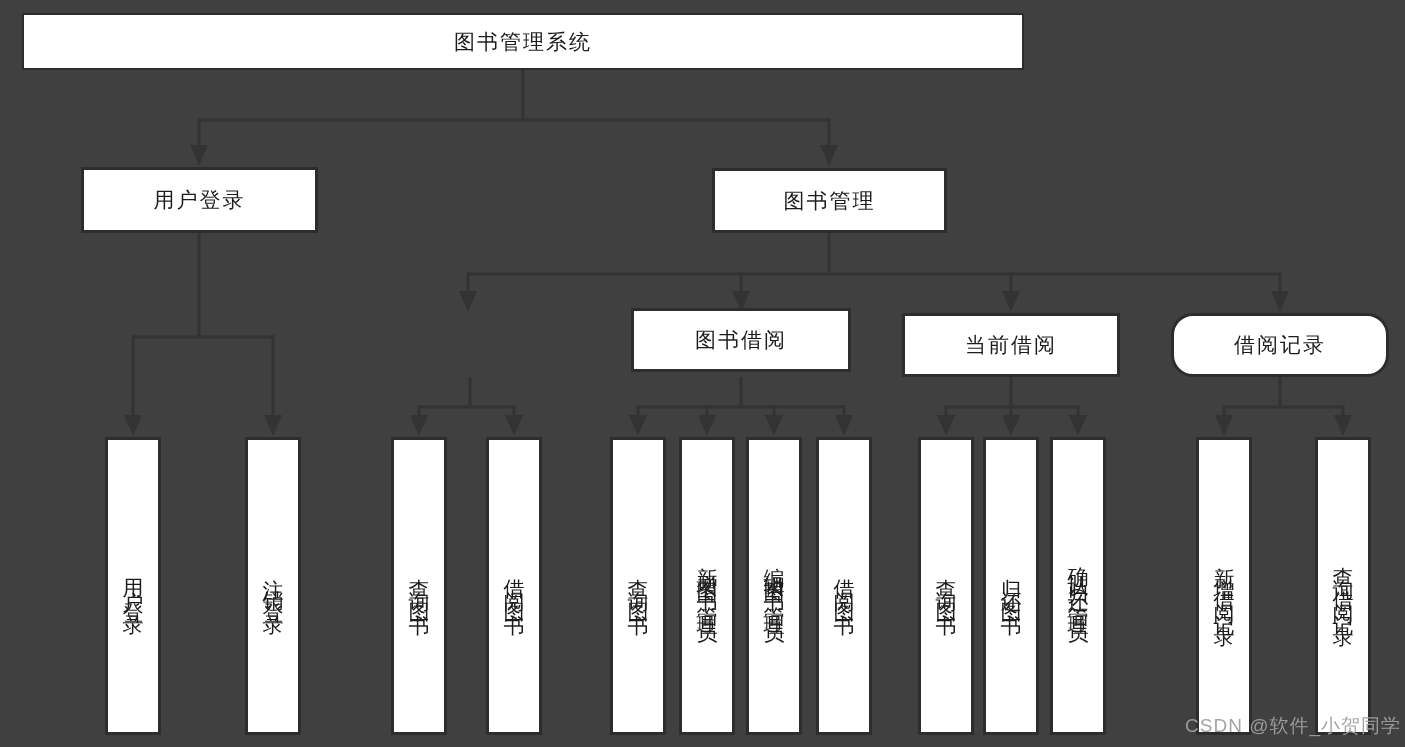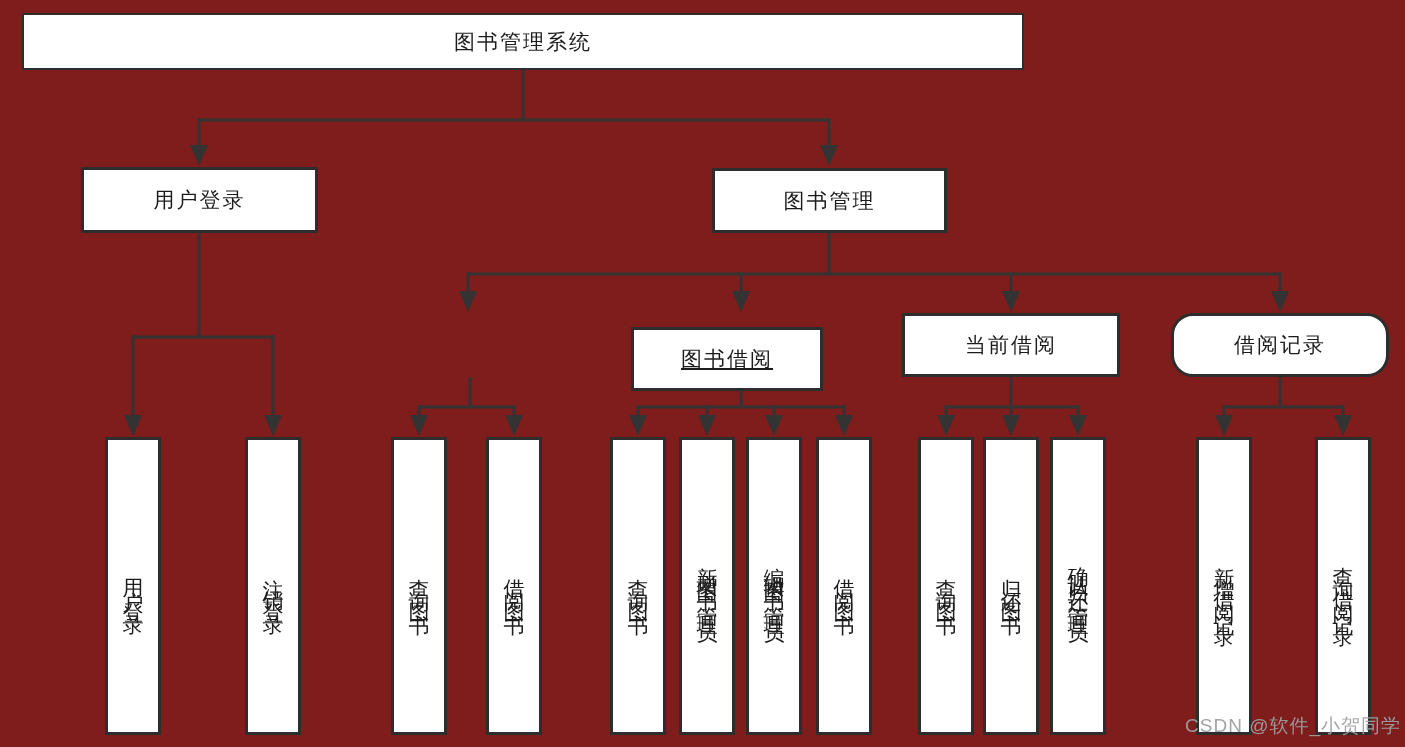--- a/index.html
+++ b/index.html
@@ -4,21 +4,21 @@
 <style>
   html, body {
     margin: 0;
     padding: 0;
     background: #ffffff;
   }
   #stage {
     position: relative;
     width: 1405px;
     height: 747px;
-    background: #7f1d1d;
+    background: #404040;
     font-family: "Liberation Sans", "DejaVu Sans", sans-serif;
     overflow: hidden;
   }
   #connectors {
     position: absolute;
     left: 0;
     top: 0;
     width: 1405px;
     height: 747px;
   }
@@ -132,21 +132,21 @@
       <polygon class="arrowhead" points="1215,415 1233,415 1224,436"></polygon>
       <polygon class="arrowhead" points="1334,415 1352,415 1343,436"></polygon>
     </g>
   </svg>
 
   <div class="box root" style="left:22px; top:13px; width:1002px; height:57px;">图书管理系统</div>
 
   <div class="box" style="left:81px; top:167px; width:237px; height:66px;">用户登录</div>
   <div class="box" style="left:712px; top:168px; width:235px; height:65px;">图书管理</div>
 
-  <div class="box" style="left:631px; top:327px; width:192px; height:64px;text-decoration:underline;">图书借阅</div>
+  <div class="box" style="left:631px; top:308px; width:220px; height:64px;">图书借阅</div>
   <div class="box" style="left:902px; top:313px; width:218px; height:64px;text-align:right;">当前借阅</div>
   <div class="box" style="left:1171px; top:313px; width:218px; height:64px;border-radius:22px;">借阅记录</div>
 
   <div class="vbox" style="left:105px;">用户登录</div>
   <div class="vbox" style="left:245px;">注销登录</div>
 
   <div class="vbox" style="left:391px;">查询图书</div>
   <div class="vbox" style="left:486px;">借阅图书</div>
 
   <div class="vbox" style="left:610px;">查询图书</div>

